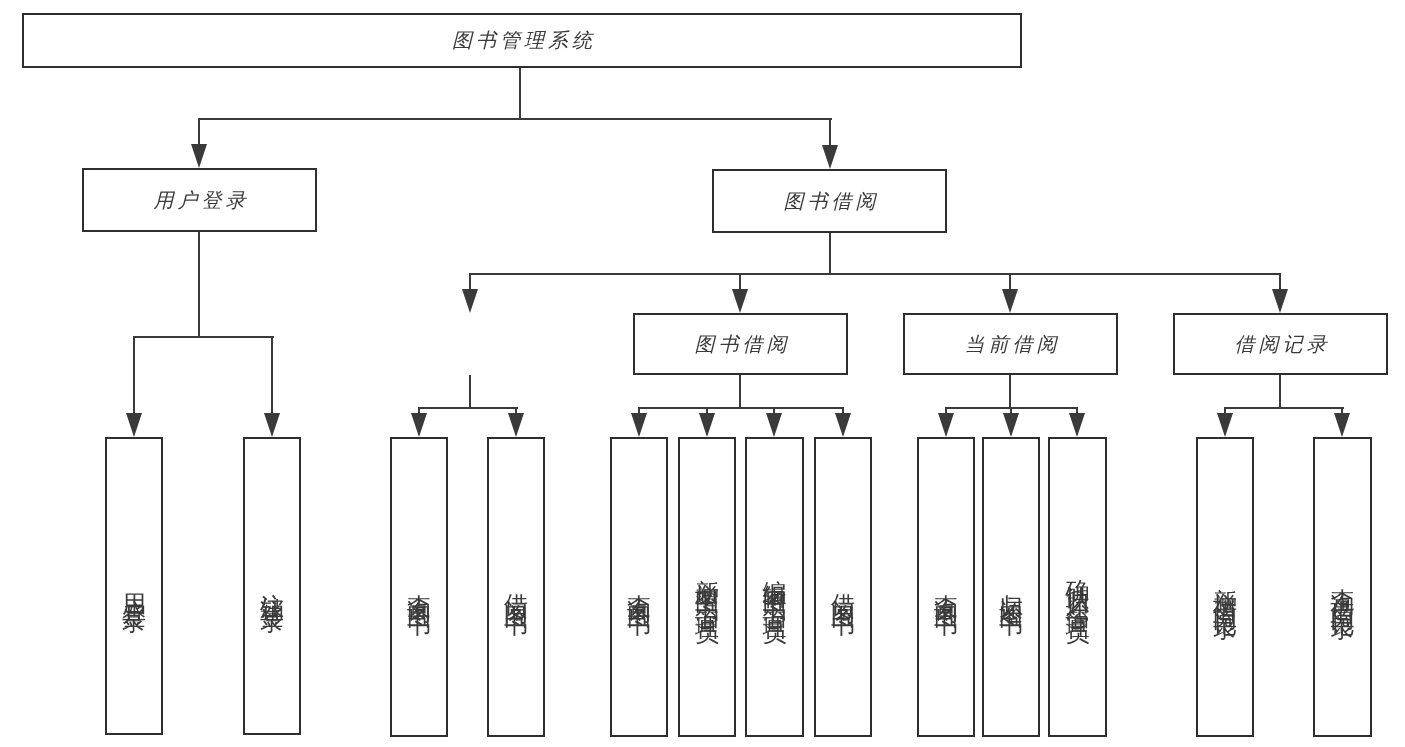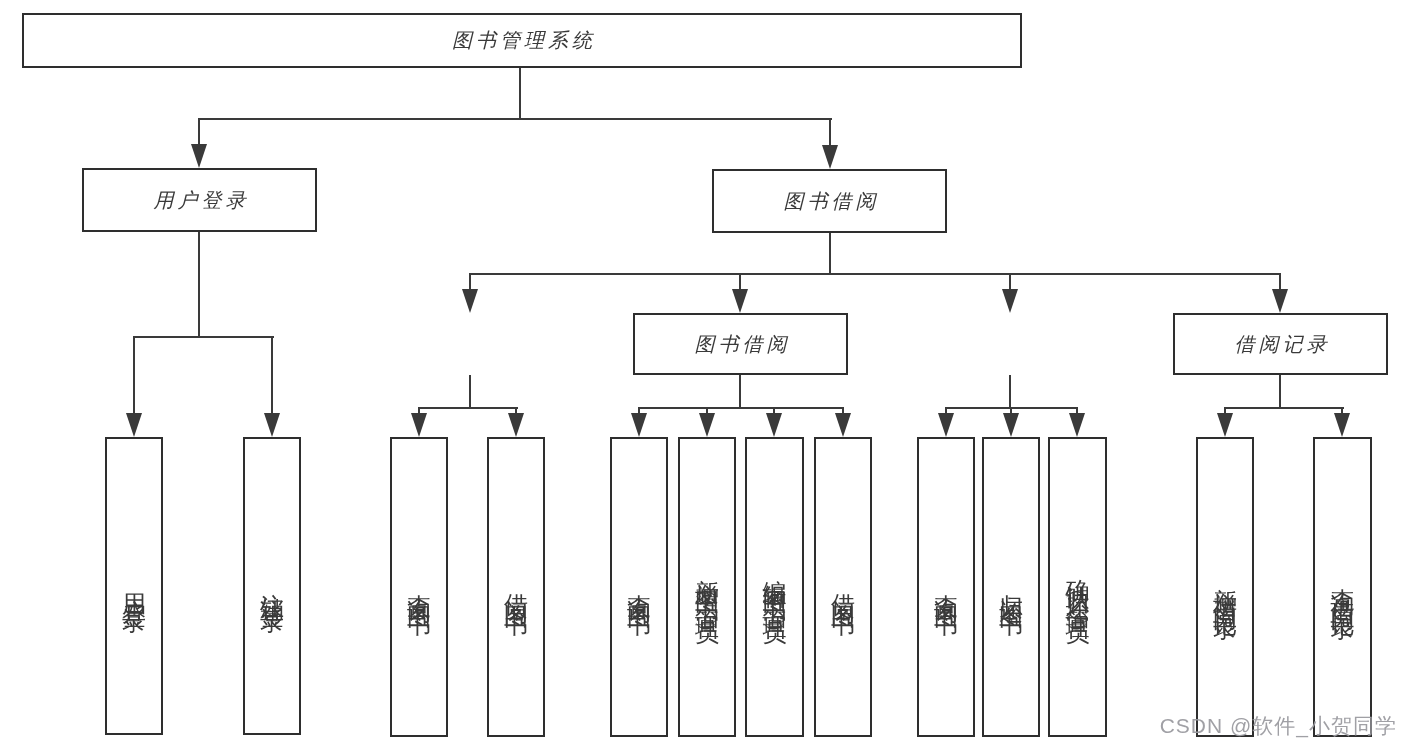--- a/index.html
+++ b/index.html
@@ -63,20 +63,23 @@
   <div class="arrow" style="left:462px;top:289px;"></div>
   <div class="line" style="left:739px;top:273px;width:2px;height:22px;"></div>
   <div class="arrow" style="left:732px;top:289px;"></div>
   <div class="line" style="left:1009px;top:273px;width:2px;height:22px;"></div>
   <div class="arrow" style="left:1002px;top:289px;"></div>
   <div class="line" style="left:1279px;top:273px;width:2px;height:22px;"></div>
   <div class="arrow" style="left:1272px;top:289px;"></div>
 
   <div class="box" style="left:633px;top:313px;width:215px;height:62px;">
     <span class="hlabel">图书借阅</span>
+  </div>
+  <div class="box" style="left:903px;top:313px;width:215px;height:62px;">
+    <span class="hlabel">当前借阅</span>
   </div>
   <div class="box" style="left:1173px;top:313px;width:215px;height:62px;">
     <span class="hlabel">借阅记录</span>
   </div>
 
   <div class="line" style="left:469px;top:375px;width:2px;height:34px;"></div>
   <div class="line" style="left:418px;top:407px;width:100px;height:2px;"></div>
   <div class="line" style="left:418px;top:407px;width:2px;height:10px;"></div>
   <div class="arrow" style="left:411px;top:413px;"></div>
   <div class="line" style="left:515px;top:407px;width:2px;height:10px;"></div>
@@ -146,15 +149,14 @@
     <span class="vtext">确认归还（管理员）</span>
   </div>
 
   <div class="box" style="left:1196px;top:437px;width:58px;height:300px;">
     <span class="vtext">新增借阅记录</span>
   </div>
   <div class="box" style="left:1313px;top:437px;width:59px;height:300px;">
     <span class="vtext">查询借阅记录</span>
   </div>
 
-  <div class="watermark">CSDN @软件_小贺同学</div>
 
 </div>
 
 </body></html>

